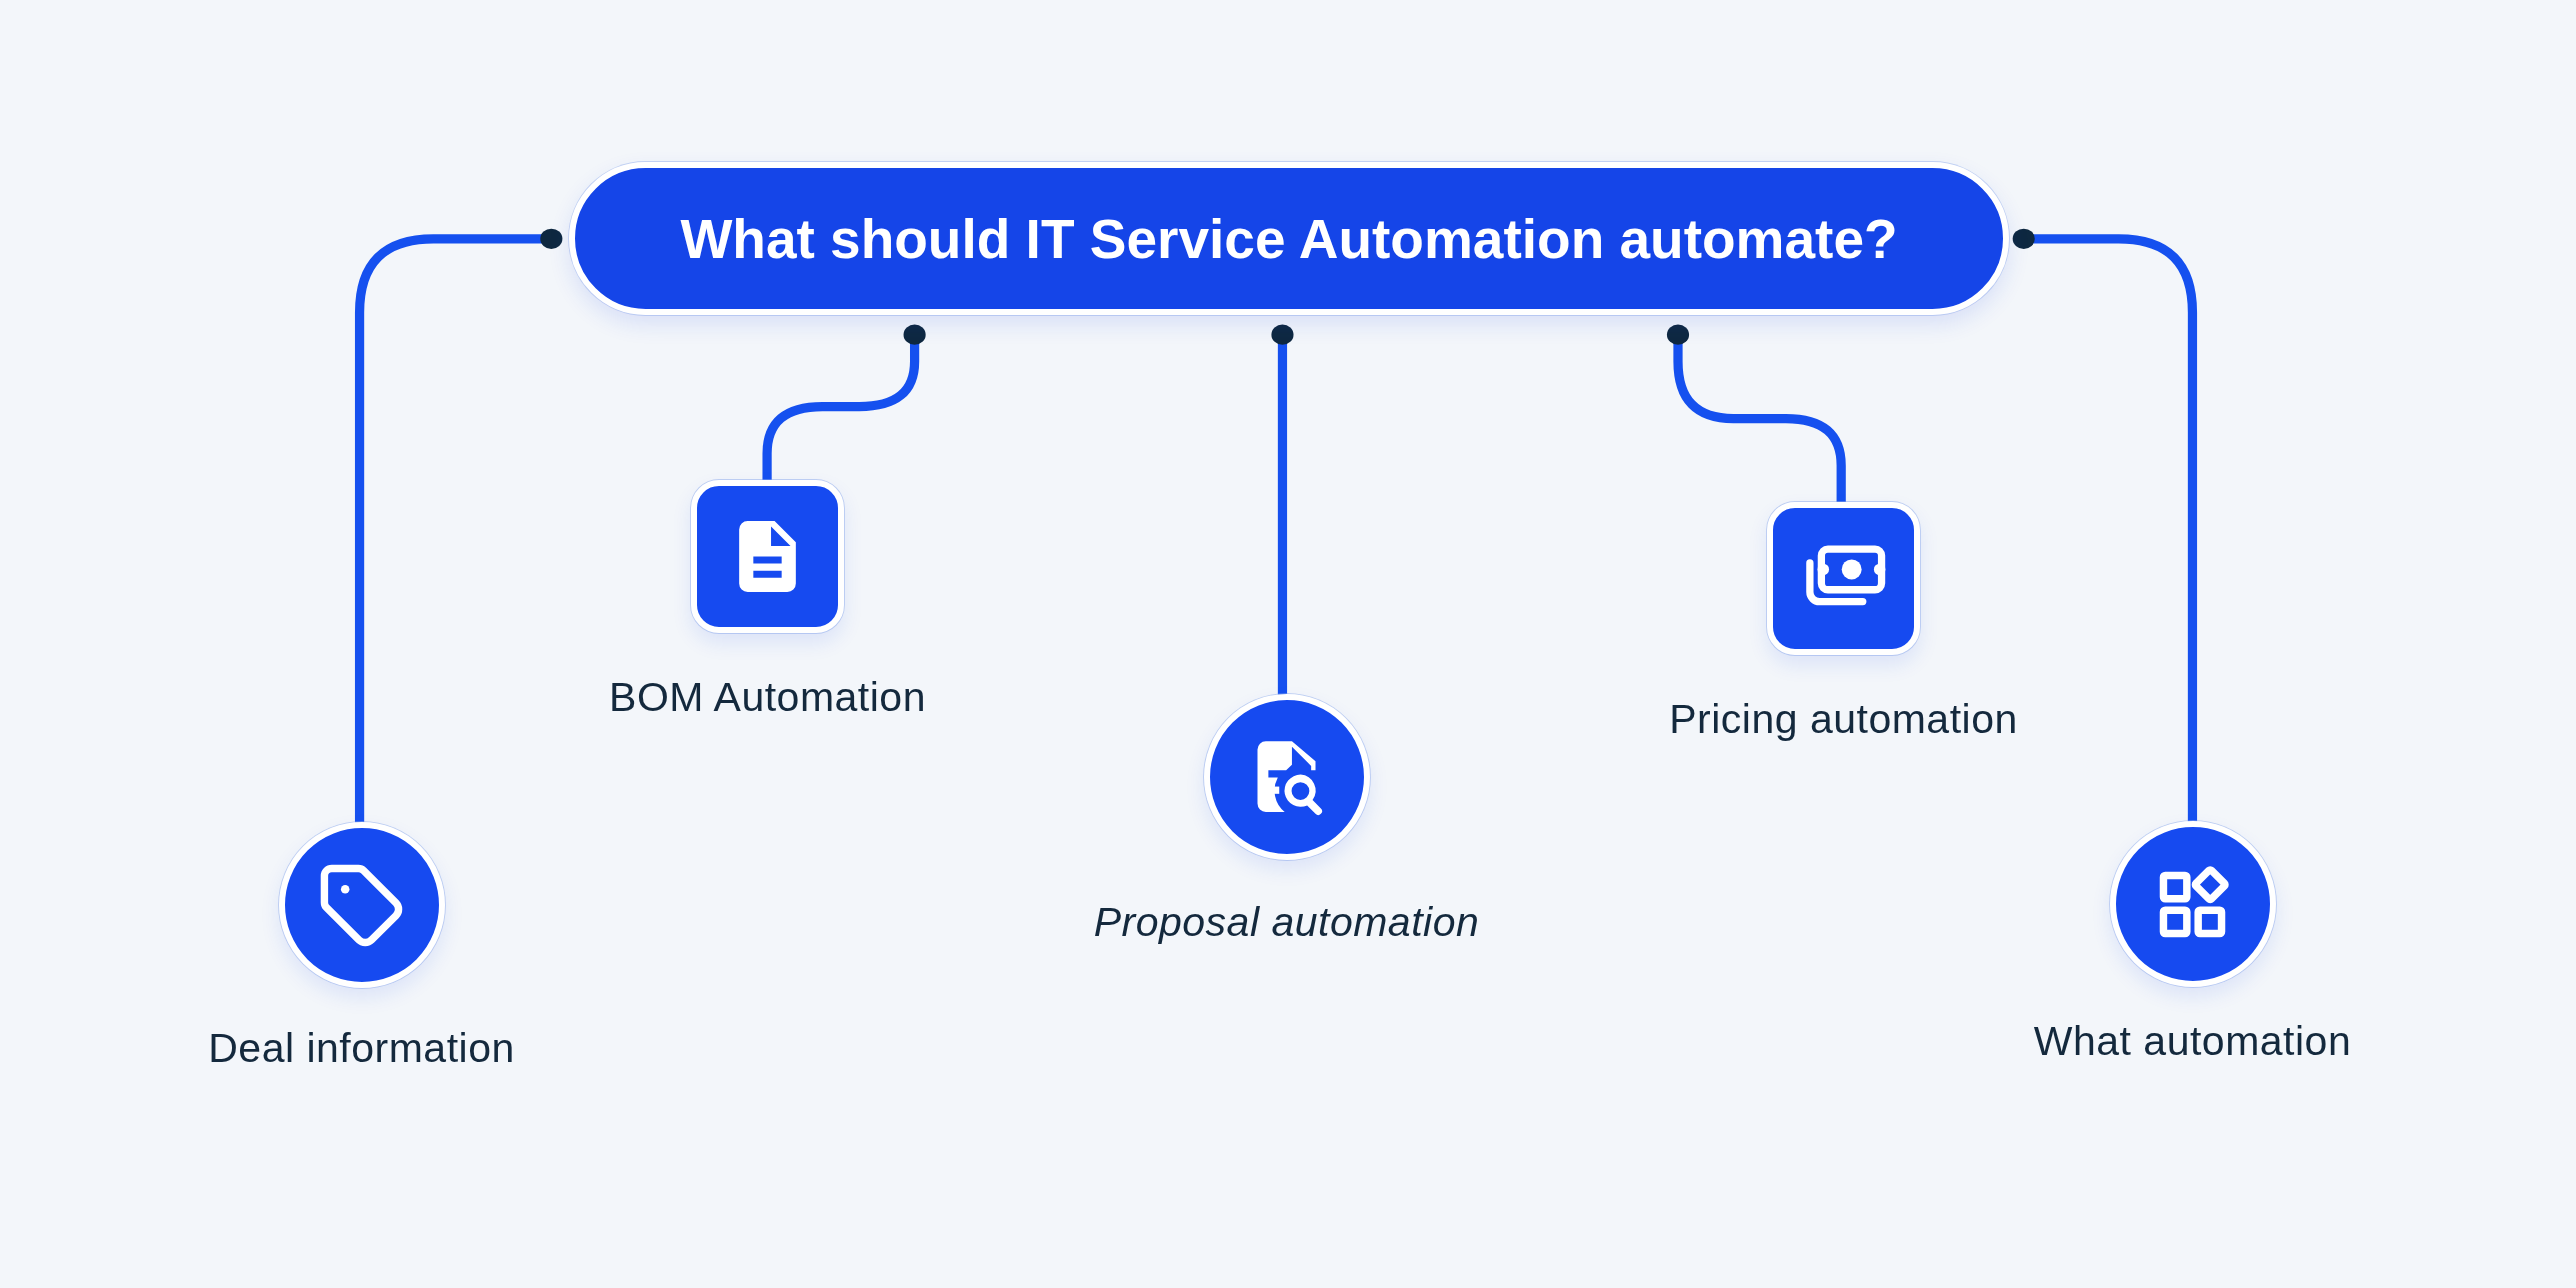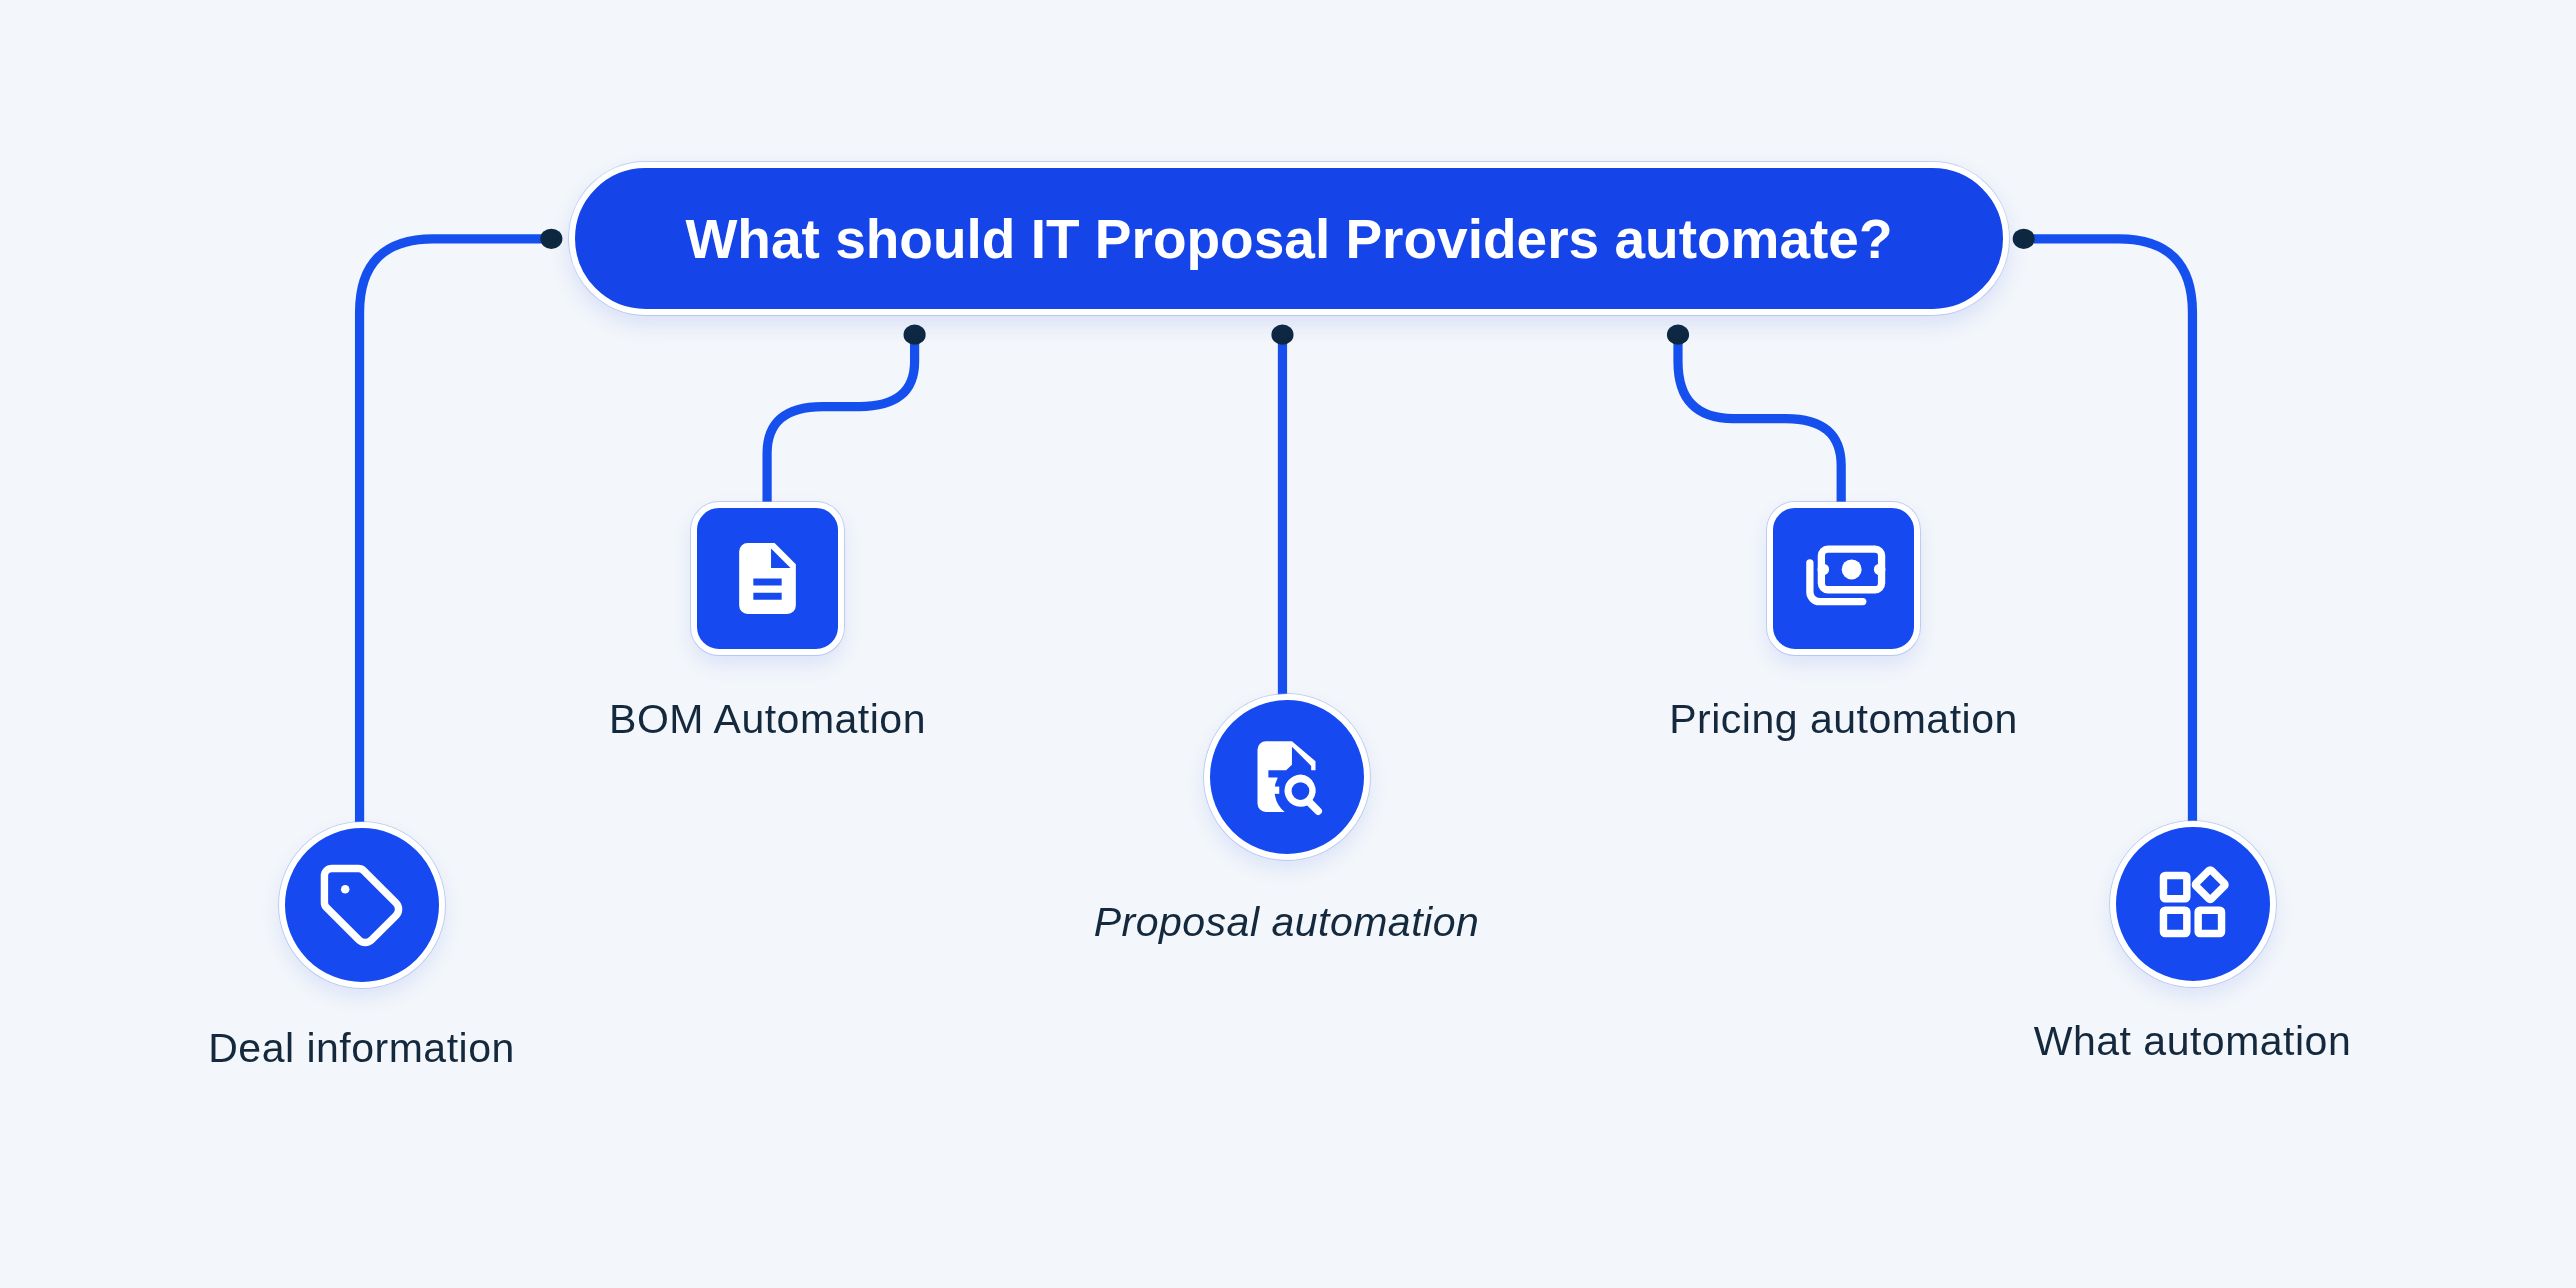--- a/index.html
+++ b/index.html
@@ -53,21 +53,21 @@
   }
   .badge.circle{width:166px;height:166px;border-radius:50%;}
   .badge.square{width:153px;height:153px;border-radius:28px;}
   .badge svg{overflow:visible;display:block;}
   .node-label{
     color:var(--label);
     font-size:41px;font-weight:400;letter-spacing:0.5px;
     white-space:nowrap;text-align:center;
   }
   .node.deal    {left:85px;  top:822px;}  .node.deal    .node-label{margin-top:37px;}
-  .node.bom     {left:491px; top:502px;}  .node.bom     .node-label{margin-top:41px;}
+  .node.bom     {left:491px; top:480px;}  .node.bom     .node-label{margin-top:41px;}
   .node.proposal{left:1010px;top:694px;}  .node.proposal.node .node-label{margin-top:39px;font-style:italic;}
   .node.pricing {left:1567px;top:502px;}  .node.pricing .node-label{margin-top:41px;}
   .node.task    {left:1916px;top:821px;}  .node.task    .node-label{margin-top:31px;}
 </style>
 </head>
 <body>
 
 <div class="canvas">
 
   <svg class="connector-layer" viewBox="0 0 2794 1397" xmlns="http://www.w3.org/2000/svg">
@@ -77,21 +77,21 @@
     <path d="M1820,363 V392 Q1820,454 1880,454 H1937 Q1997,454 1997,505 V550"></path>
     <path d="M1391,363 V760"></path>
     <ellipse cx="598" cy="259" rx="12" ry="11"></ellipse>
     <ellipse cx="2195" cy="259" rx="12" ry="11"></ellipse>
     <ellipse cx="992" cy="363" rx="12" ry="11"></ellipse>
     <ellipse cx="1391" cy="363" rx="12" ry="11"></ellipse>
     <ellipse cx="1820" cy="363" rx="12" ry="11"></ellipse>
   </svg>
 
   <div class="pill">
-    <div class="pill-title">What should IT Proposal Providers automate?</div>
+    <div class="pill-title">What should IT Service Automation automate?</div>
   </div>
 
   <div class="node deal">
     <div class="badge circle">
       <span>
         <svg width="89" height="89" viewBox="0 0 24 24" fill="none" stroke="#ffffff" stroke-width="2" stroke-linecap="round" stroke-linejoin="round">
           <path d="M12.586 2.586A2 2 0 0 0 11.172 2H4a2 2 0 0 0-2 2v7.172a2 2 0 0 0 .586 1.414l8.704 8.704a2.426 2.426 0 0 0 3.42 0l6.58-6.58a2.426 2.426 0 0 0 0-3.42z"></path>
           <circle cx="7.6" cy="7.6" r="1.15" fill="#ffffff" stroke="none"></circle>
         </svg>
       </span>

